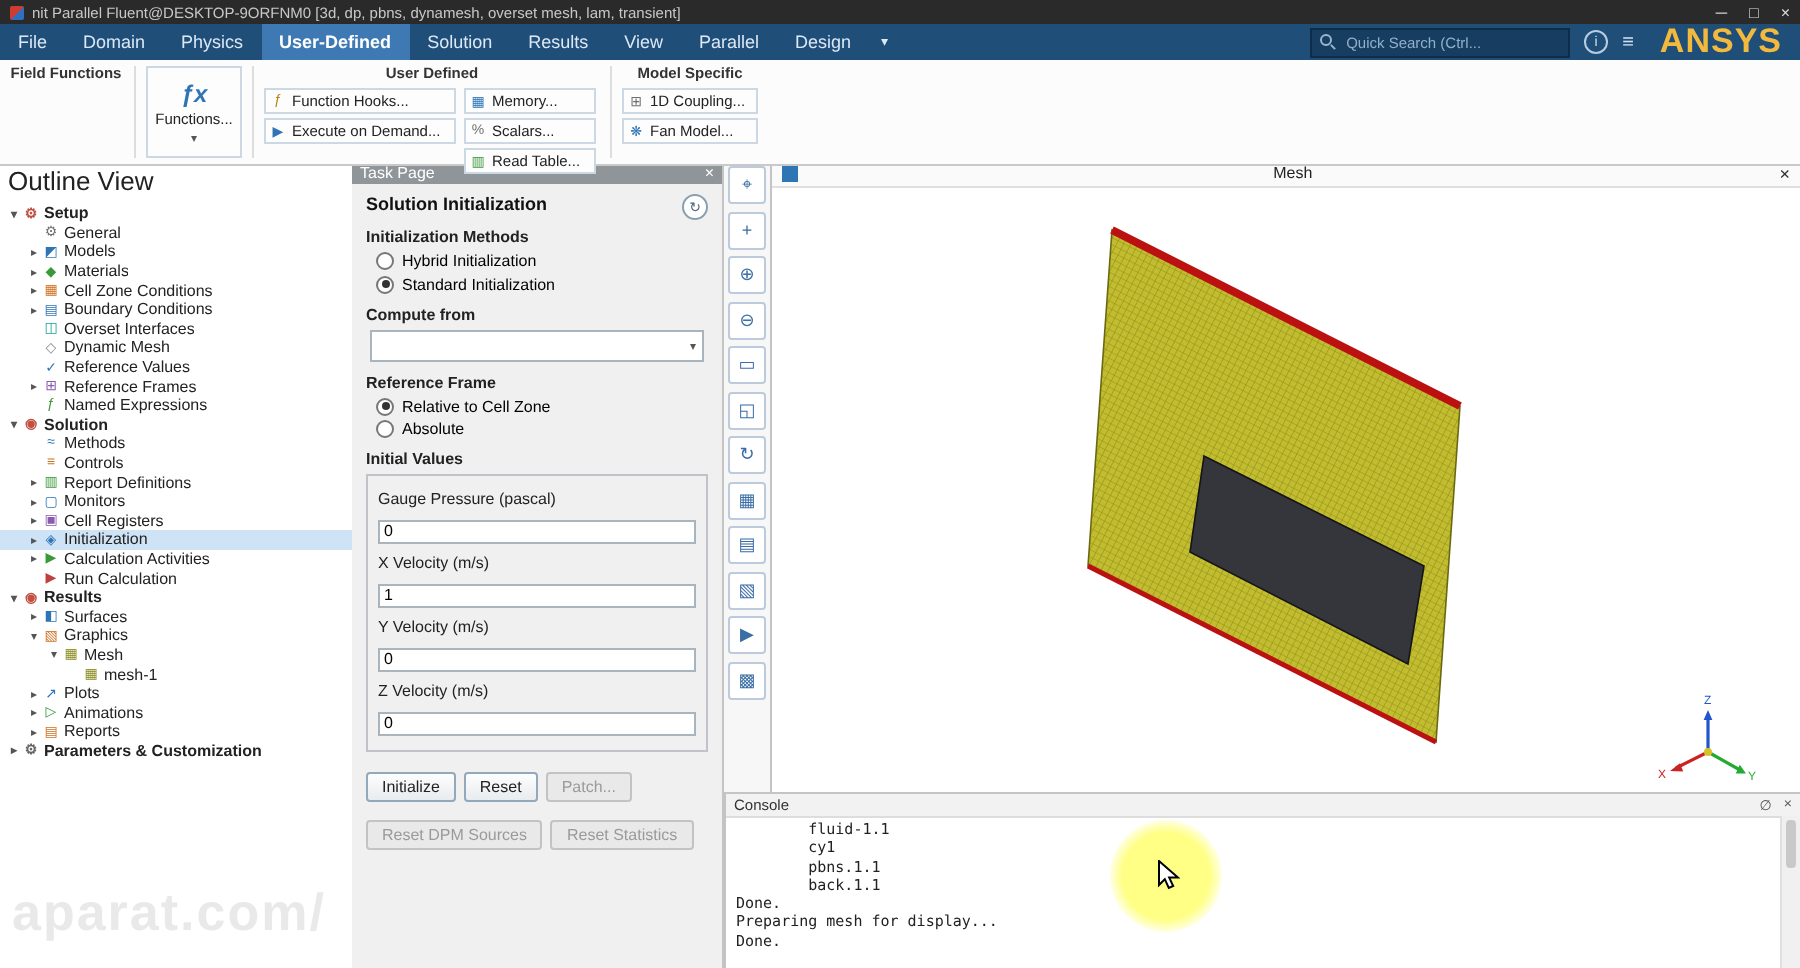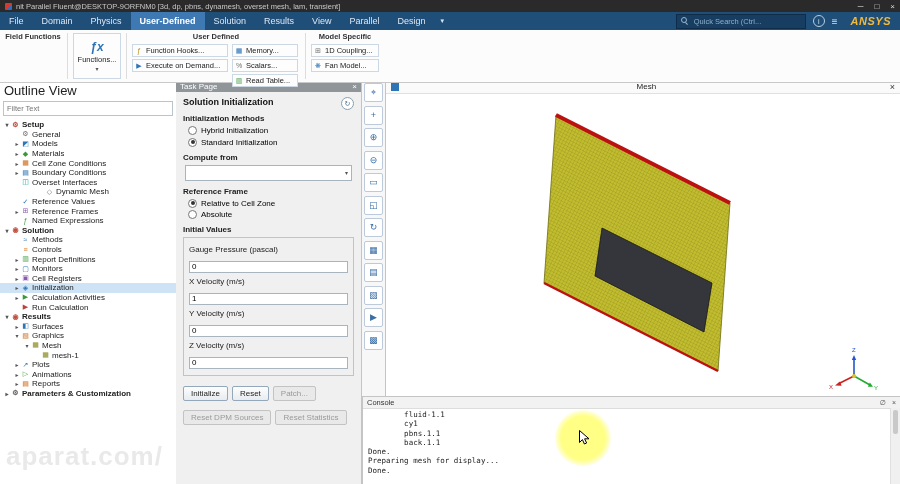--- a/index.html
+++ b/index.html
@@ -20,21 +20,21 @@
   .rtab.more{padding:0 6px;font-size:7px}
   .rright{margin-left:auto;display:flex;align-items:center;gap:7px;padding-right:3px}
   .qsearch{display:flex;align-items:center;gap:3px;background:#173d60;border:1px solid #0f2d49;height:13px;width:120px;padding:0 4px}
   .qsearch input{background:transparent;border:none;outline:none;color:#a8c4de;font-size:7.5px;width:100%;font-family:inherit}
   .qsearch input::placeholder{color:#8fb0cc}
   .mag{width:8px;height:8px;position:relative;display:inline-block;flex:none}
   .mag::before{content:"";position:absolute;width:4px;height:4px;border:1px solid #9ab7d0;border-radius:50%;left:0;top:0}
   .mag::after{content:"";position:absolute;width:3px;height:1px;background:#9ab7d0;transform:rotate(45deg);left:4.5px;top:5.5px}
   .circ{width:10px;height:10px;border:1px solid #b8cde0;border-radius:50%;font-size:7px;display:flex;align-items:center;justify-content:center;color:#cfe0ef;cursor:pointer;flex:none}
   .ham{font-size:10px;color:#cfe0ef;cursor:pointer}
-  .brand{font-size:11px;font-weight:bold;font-style:italic;color:#f3b93c;padding:0 6px;letter-spacing:.5px}
+  .brand{font-size:17px;font-weight:bold;color:#f3b93c;padding:0 6px;letter-spacing:.5px}
   
   .ribbon-body{position:absolute;top:30px;left:0;right:0;height:50px;background:#fcfcfc;
                border-bottom:1px solid #c9c9c9;display:flex;padding:1px 0 1px 2px;z-index:4}
   .rgroup{display:flex;flex-direction:column}
   .rg-title{font-size:7.5px;font-weight:bold;color:#333;text-align:center;padding:1px 0 2px}
   .rg-items{display:flex;flex-direction:column;align-items:stretch}
   .ribtn{display:flex;align-items:center;gap:3px;border:1px solid #ccd8e4;background:#fdfdfe;margin:1px 2px;
          padding:0 2px;height:11px;font-size:7.5px;color:#222;cursor:pointer;white-space:nowrap}
   .ribicon{font-size:7px;width:8px;text-align:center;flex:none}
   .vsep{width:1px;background:#ddd;margin:2px 3px}
@@ -216,23 +216,20 @@
         <div class="ribtn">
           <span class="ribicon ic-fan-model-icon">❋</span>
           <span class="riblabel">Fan Model...</span>
         </div>
       </div>
   </div>
 </div>
 
 <div class="outline">
   <div class="outline-title">Outline View</div>
-  <div class="filter-box">
-    <input placeholder="Filter Text" style="">
-  </div>
   <div class="tree">
       <div class="trow tbold" style="padding-left: 3px;">
         <span class="texp">▾</span>
         <span class="ticon ic-setup-icon">⚙</span>
         <span class="tlabel">Setup</span>
       </div>
       <div class="trow" style="padding-left: 13px;">
         <span class="texp"></span>
         <span class="ticon ic-general-icon">⚙</span>
         <span class="tlabel">General</span>
@@ -255,21 +252,21 @@
       <div class="trow" style="padding-left: 13px;">
         <span class="texp">▸</span>
         <span class="ticon ic-boundary-conditions-icon">▤</span>
         <span class="tlabel">Boundary Conditions</span>
       </div>
       <div class="trow" style="padding-left: 13px;">
         <span class="texp"></span>
         <span class="ticon ic-overset-interfaces-icon">◫</span>
         <span class="tlabel">Overset Interfaces</span>
       </div>
-      <div class="trow" style="padding-left: 13px; margin-left: 24px;">
+      <div class="trow" style="padding-left: 13px;">
         <span class="texp"></span>
         <span class="ticon ic-dynamic-mesh-icon">◇</span>
         <span class="tlabel">Dynamic Mesh</span>
       </div>
       <div class="trow" style="padding-left: 13px;">
         <span class="texp"></span>
         <span class="ticon ic-reference-values-icon">✓</span>
         <span class="tlabel">Reference Values</span>
       </div>
       <div class="trow" style="padding-left: 13px;">

